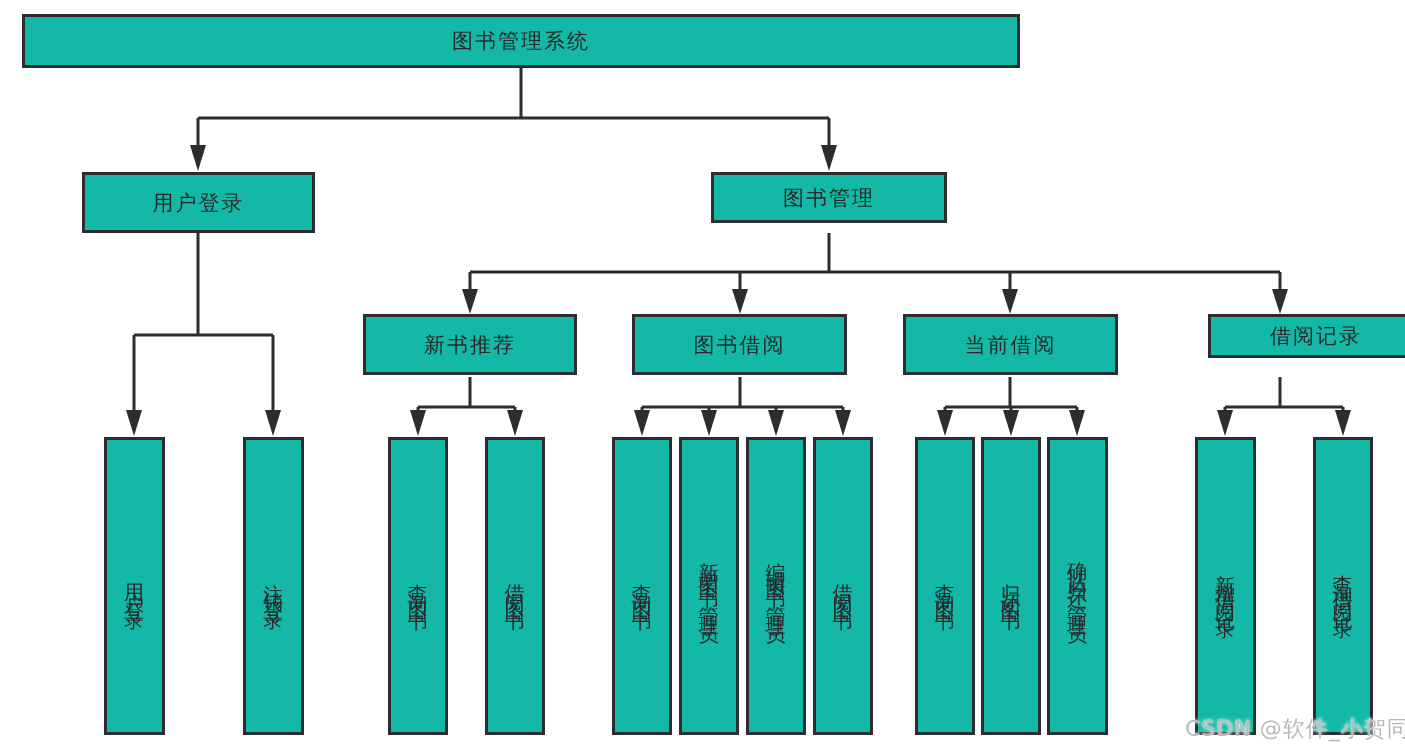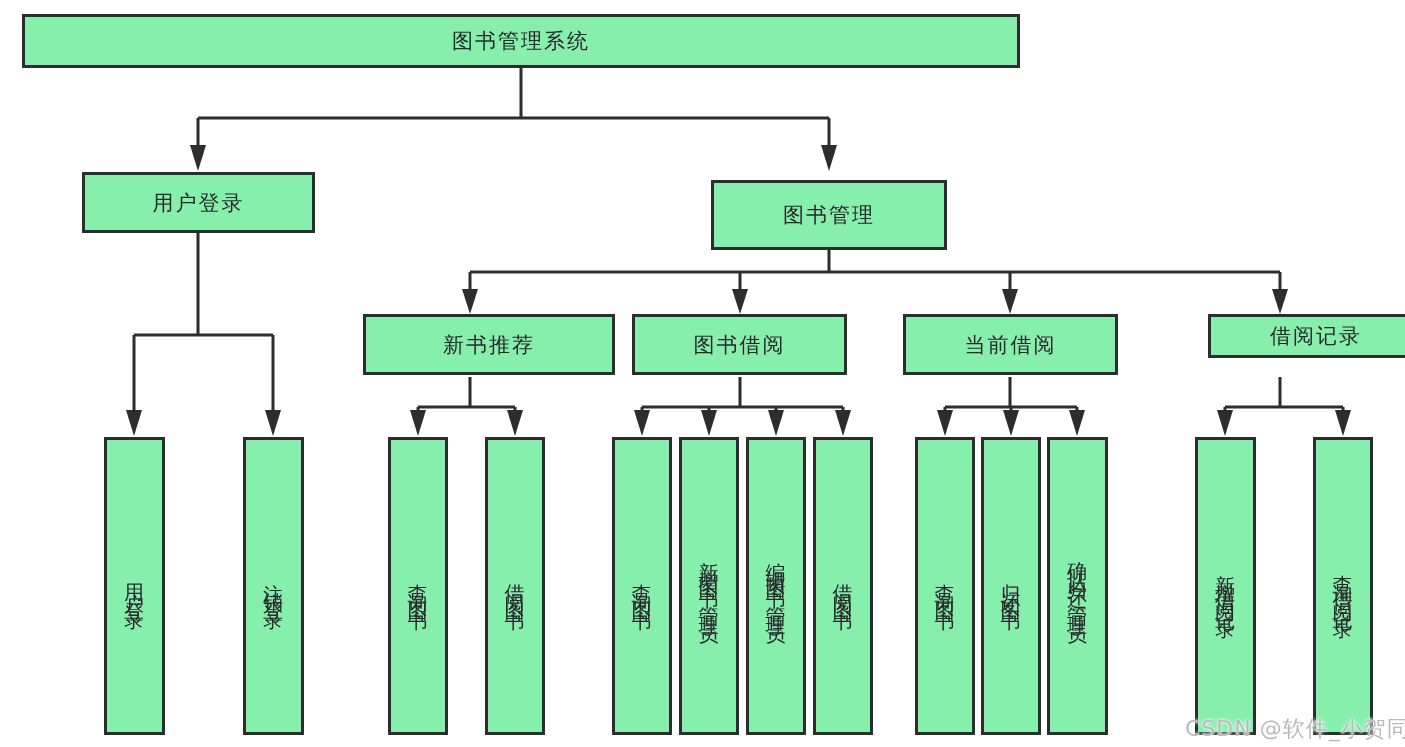--- a/index.html
+++ b/index.html
@@ -1,20 +1,20 @@
 <!DOCTYPE html>
 <html><head>
 <meta charset="utf-8">
 <style>
   html,body{margin:0;padding:0;background:#ffffff;}
   body{width:1405px;height:747px;position:relative;overflow:hidden;
        font-family:"DejaVu Sans","Liberation Sans",sans-serif;}
   .canvas{position:absolute;left:0;top:0;width:1405px;height:747px;}
   svg.connectors{position:absolute;left:0;top:0;width:1405px;height:747px;pointer-events:none;}
-  .node{position:absolute;box-sizing:border-box;border:3px solid #2d2d2f;background:#86efac;
+  .node{position:absolute;box-sizing:border-box;border:3px solid #2d2d2f;background:#14b8a6;
         display:flex;align-items:center;justify-content:center;
         color:#28282c;font-size:21px;letter-spacing:2px;white-space:nowrap;z-index:1;}
   .node.v>span{writing-mode:vertical-rl;text-orientation:mixed;
         letter-spacing:9px;font-size:20px;line-height:1;}
   .watermark{position:absolute;left:1185px;top:714px;z-index:5;
         color:#b9b9bb;font-size:22px;letter-spacing:1px;white-space:nowrap;
         text-shadow:0 0 2px #ffffff,0 0 4px #ffffff;}
 </style>
 </head>
 <body>
@@ -57,23 +57,23 @@
       <path d="M1003 410 L1019 410 L1011 436 Z"></path>
       <path d="M1069 410 L1085 410 L1077 436 Z"></path>
       <path d="M1217 410 L1233 410 L1225 436 Z"></path>
       <path d="M1335 410 L1351 410 L1343 436 Z"></path>
     </g>
   </svg>
 
   <div class="node" style="left:22px;top:14px;width:998px;height:54px;">图书管理系统</div>
 
   <div class="node" style="left:82px;top:172px;width:233px;height:61px;">用户登录</div>
-  <div class="node" style="left:711px;top:180px;width:236px;height:70px;">图书管理</div>
+  <div class="node" style="left:711px;top:172px;width:236px;height:51px;">图书管理</div>
 
-  <div class="node" style="left:363px;top:314px;width:252px;height:61px;">新书推荐</div>
+  <div class="node" style="left:363px;top:314px;width:214px;height:61px;">新书推荐</div>
   <div class="node" style="left:903px;top:314px;width:215px;height:61px;">当前借阅</div>
   <div class="node" style="left:632px;top:314px;width:215px;height:61px;">图书借阅</div>
   <div class="node" style="left:1172px;top:314px;width:216px;height:44px;margin-left:36px;">借阅记录</div>
 
   <div class="node v" style="left:104px;top:437px;width:61px;height:298px;">
     <span>用户登录</span>
     </div>
   <div class="node v" style="left:243px;top:437px;width:61px;height:298px;">
     <span>注销登录</span>
     </div>

